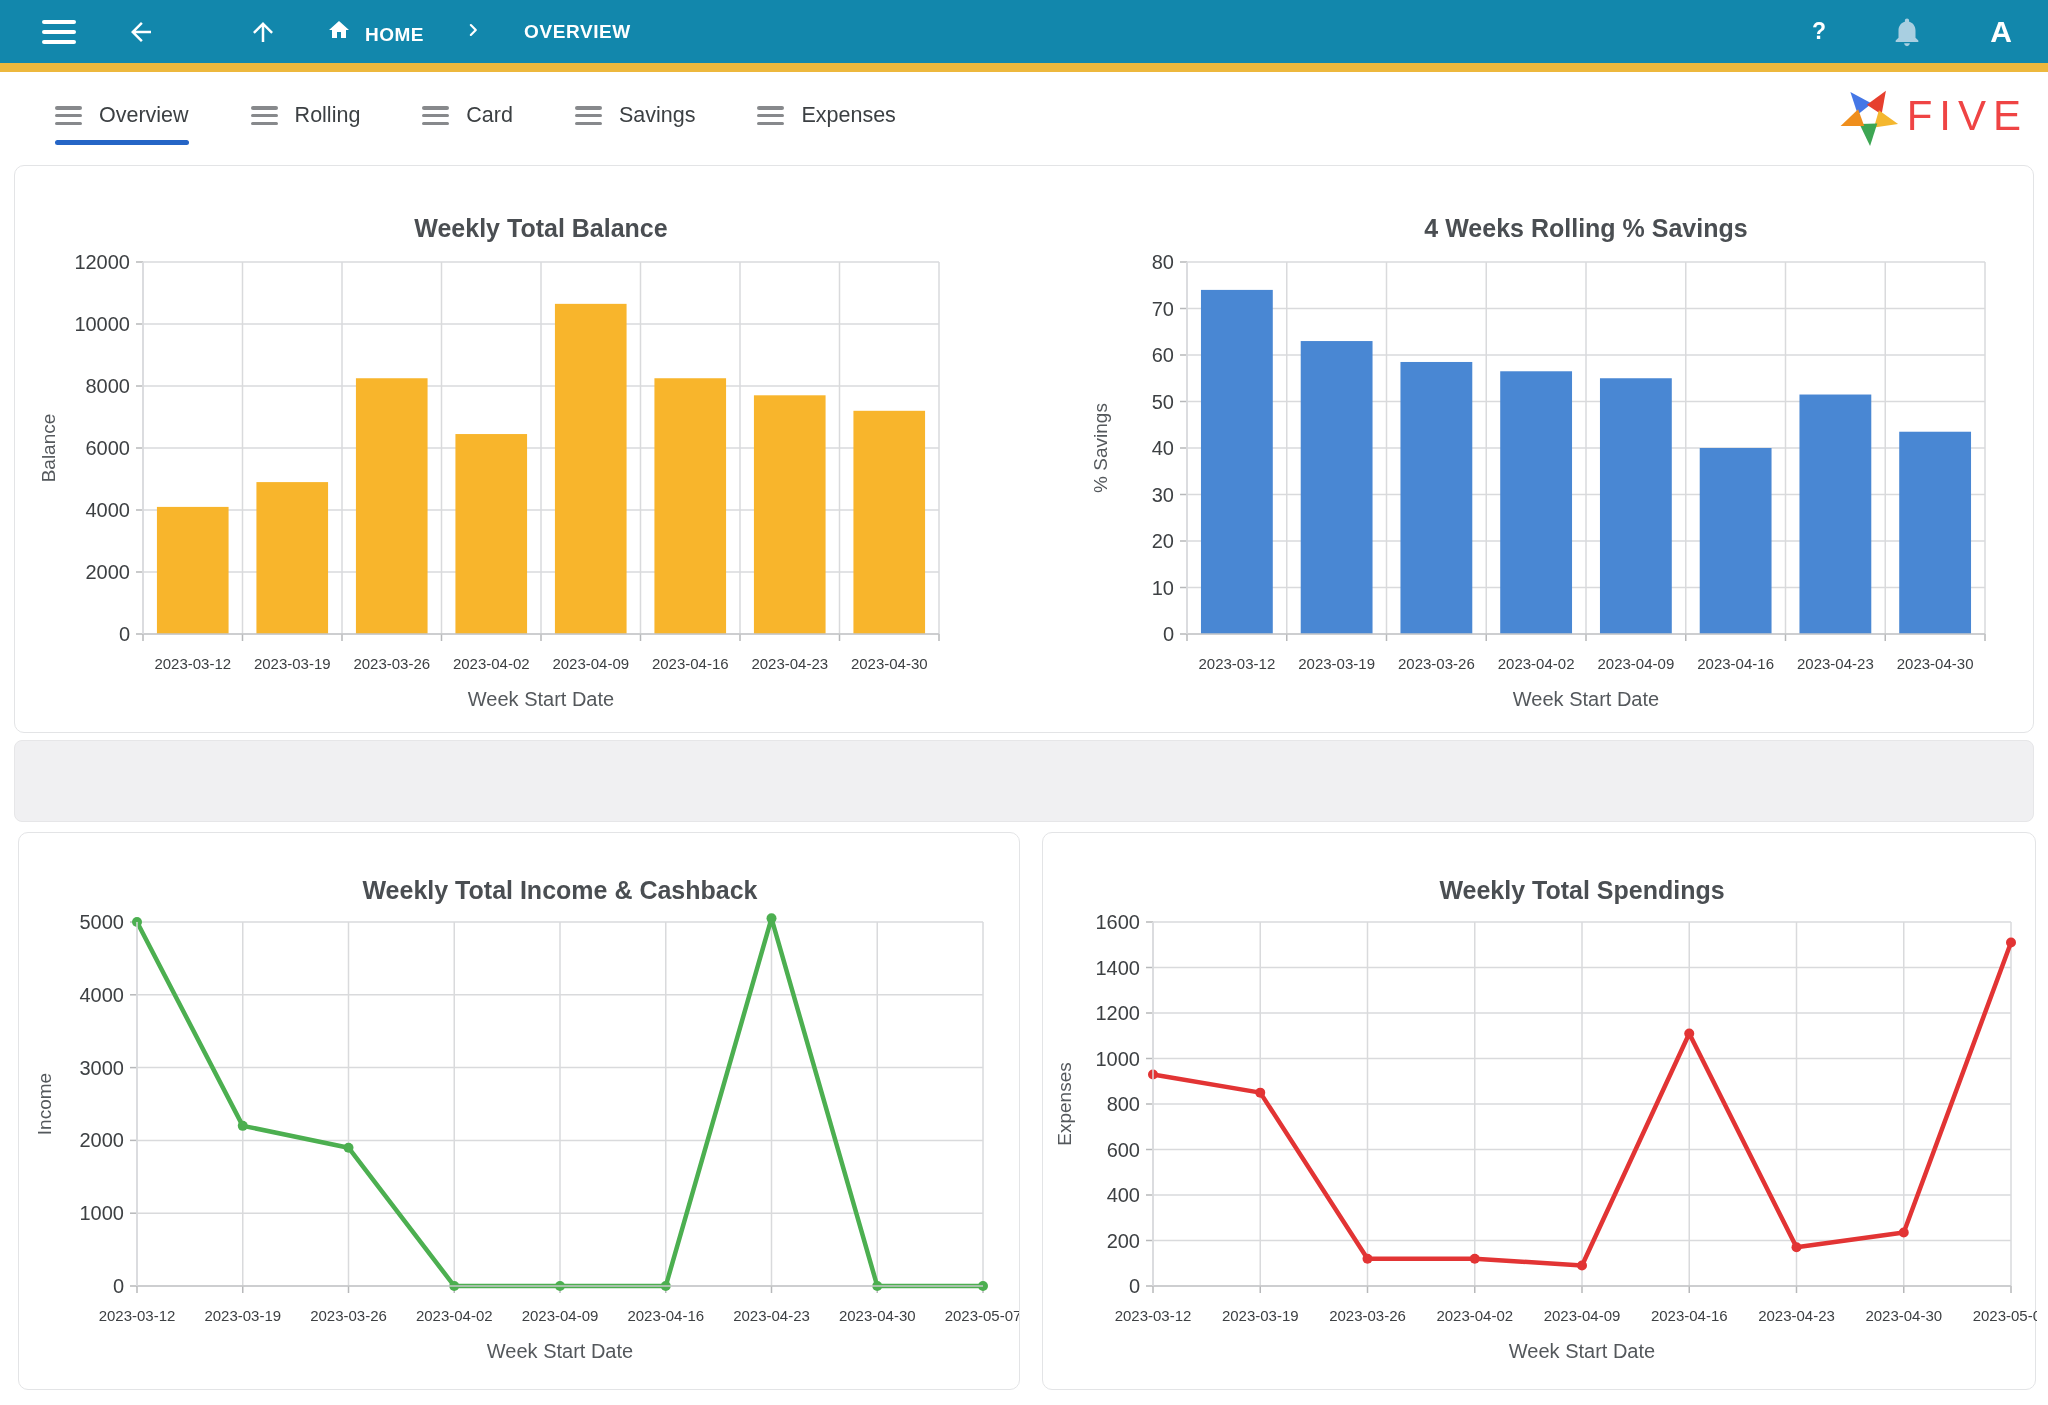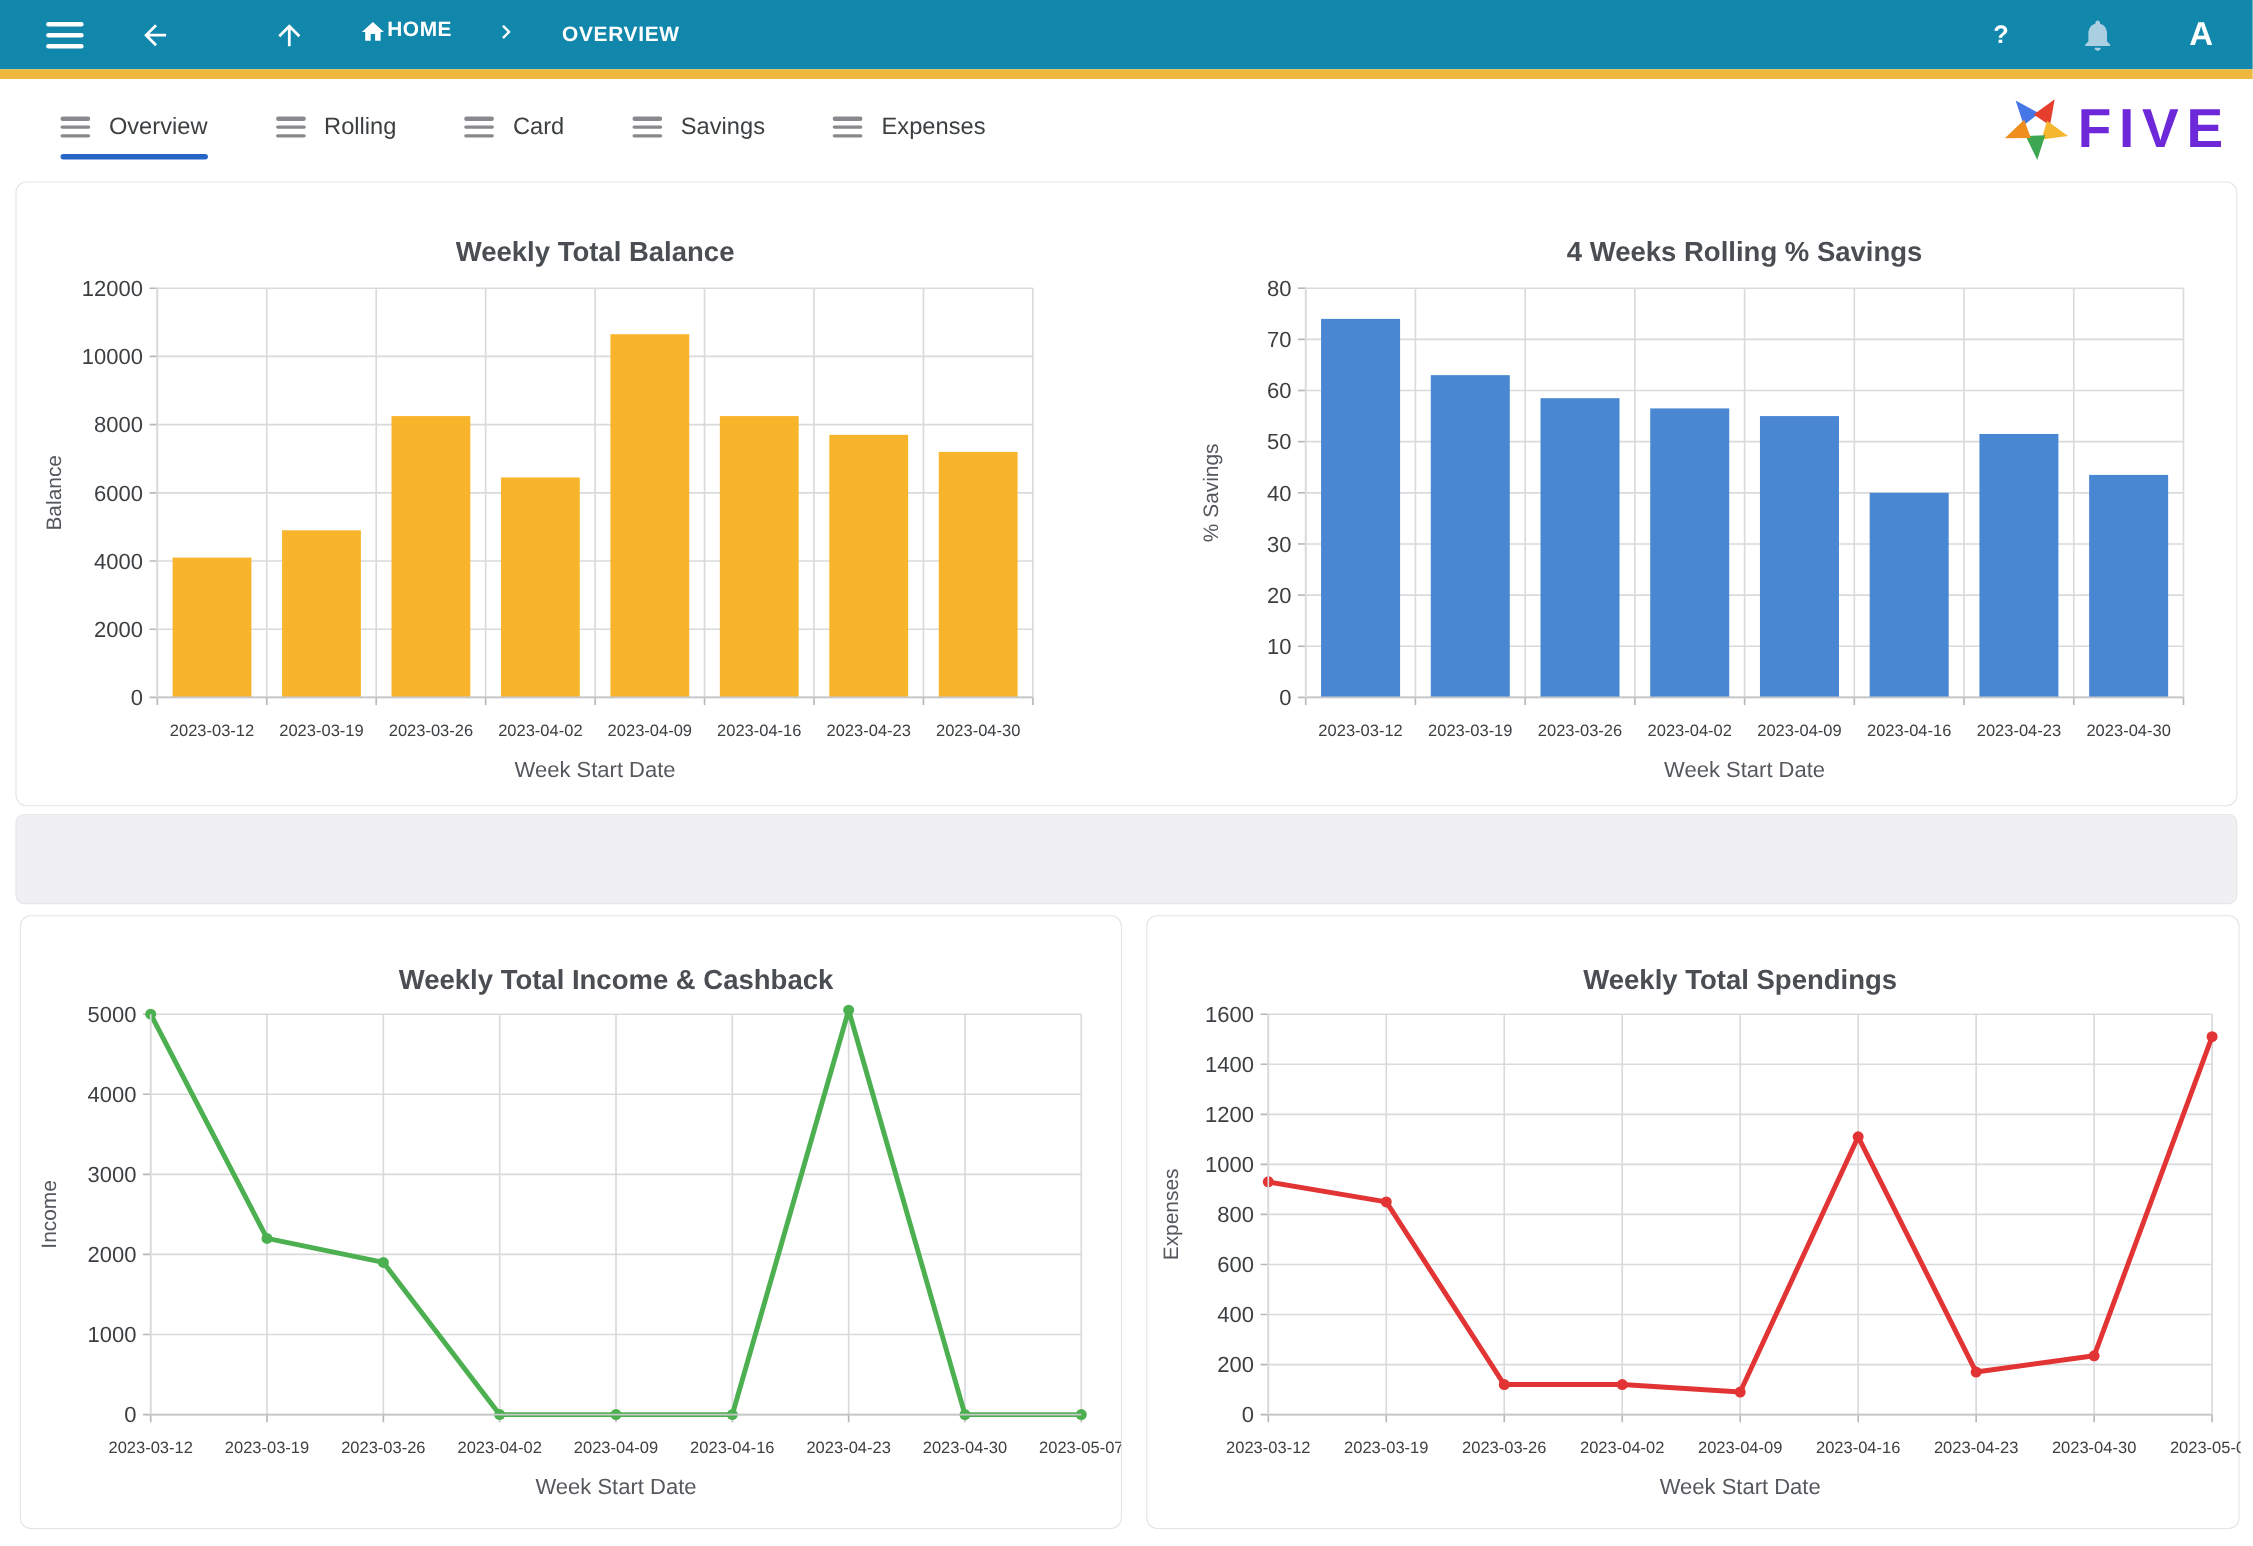--- a/index.html
+++ b/index.html
@@ -5,42 +5,42 @@
   * { margin:0; padding:0; box-sizing:border-box; }
   html,body { width:2048px; height:1405px; background:#fff; font-family:"Liberation Sans",sans-serif; overflow:hidden; }
 
   
   .appbar { height:63px; background:#1287ac; display:flex; align-items:center; padding:0 20px 0 42px; color:#fff; }
   .appbar button { background:none; border:none; color:#fff; cursor:pointer; display:flex; align-items:center; padding:0; }
   .hamb { width:34px; height:24px; display:flex; flex-direction:column; justify-content:space-between; }
   .hamb i { display:block; height:4px; background:#fff; border-radius:2px; }
   .mr-back { margin-left:50px; }
   .mr-up   { margin-left:92px; }
-  .crumb { display:flex; align-items:flex-start; margin-left:48px; cursor:pointer; }
+  .crumb { display:flex; align-items:flex-end; gap:13px; margin-left:48px; cursor:pointer; }
   .crumb-txt { font-size:19px; font-weight:bold; letter-spacing:.5px; }
   .chev { margin-left:36px; }
   .crumb-current { margin-left:38px; font-size:19px; font-weight:bold; letter-spacing:.6px; cursor:pointer; }
   .spacer { flex:1; }
   .pill { width:42px; height:42px; border-radius:50%; background:#a9cfe1; color:#14303e; font-size:23px; font-weight:bold; display:flex; align-items:center; justify-content:center; cursor:pointer; }
   .bell-btn { margin:0 50px; }
   .avatar { width:54px; height:54px; border-radius:50%; background:#a9cfe1; color:#15262e; font-size:30px; font-weight:bold; display:flex; align-items:center; justify-content:center; cursor:pointer; }
 
   .accentbar { height:9px; background:#edb83d; }
 
   
   .tabbar { height:88px; background:#fff; display:flex; align-items:center; padding-left:55px; position:relative; }
   .tab { margin-right:62px; padding-top:16px; cursor:pointer; }
   .tab-main { display:flex; align-items:center; gap:17px; }
   .tab-burger { width:27px; height:19px; display:flex; flex-direction:column; justify-content:space-between; }
   .tab-burger i { display:block; height:3.5px; background:#87898c; border-radius:2px; }
   .tab-label { font-size:21.5px; color:#3c4043; }
   .tab-underline { height:5px; border-radius:3px; margin-top:12px; background:transparent; }
 
   .logo { position:absolute; right:20px; top:50%; transform:translateY(-50%); display:flex; align-items:center; gap:6px; }
-  .logo-text { font-size:50px; font-weight:bold; color:#6d28d9; letter-spacing:7px; }
+  .logo-text { font-size:42px; font-weight:normal; color:#ef4444; letter-spacing:7px; }
 
   
   .panel { background:#fff; border:1px solid #e3e4e6; border-radius:10px; }
   .top-panel { margin:5px 14px 0; height:568px; display:flex; padding-top:6px; }
   .chart-slot { flex:none; }
   .gray-strip { margin:7px 14px 0; height:82px; background:#f0f0f2; border:1px solid #e6e6e8; border-radius:8px; }
   .bottom-row { margin:10px 14px 0 18px; display:flex; gap:22px; }
   .card { height:558px; padding-top:3px; }
 </style>
 </head>

